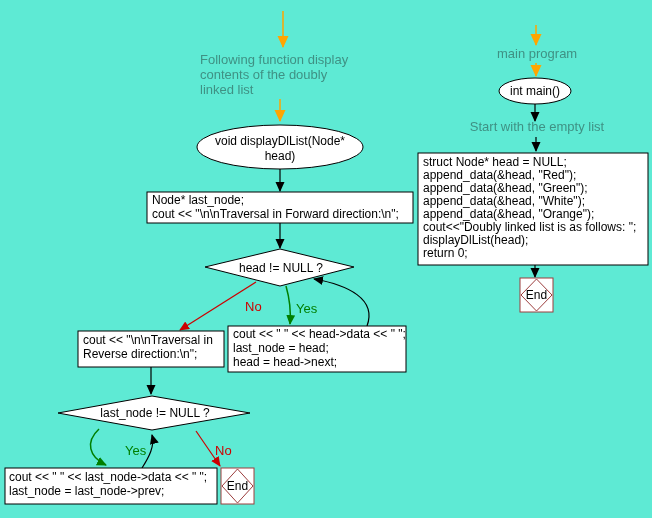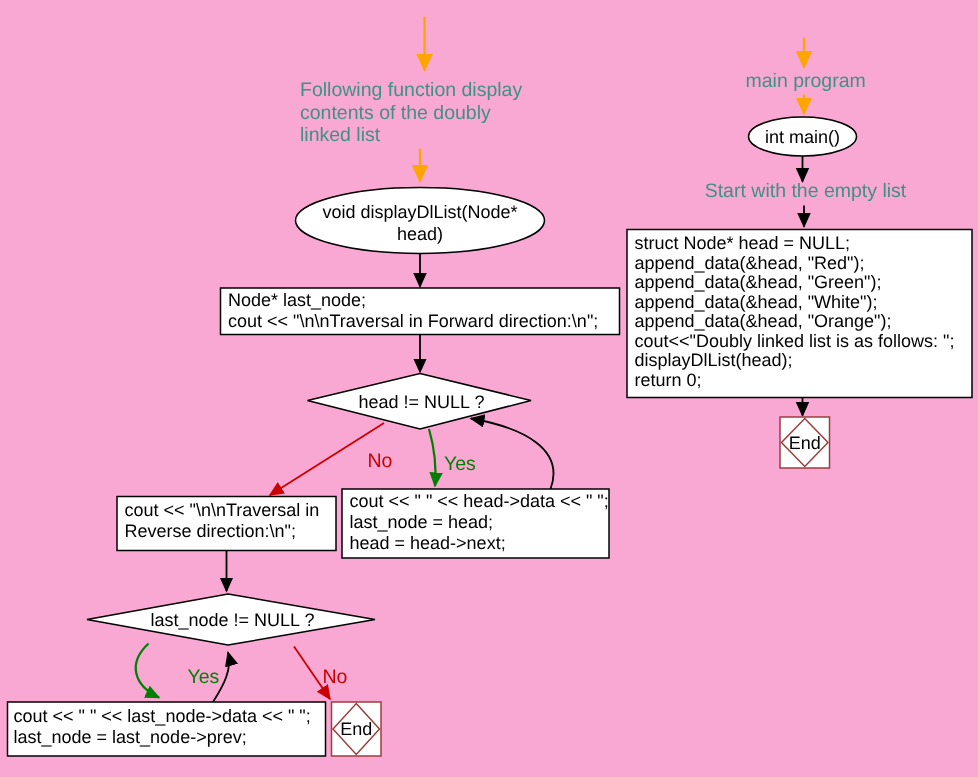--- a/index.html
+++ b/index.html
@@ -1,17 +1,17 @@
 <!DOCTYPE html>
 <html><head>
 <meta charset="utf-8">
 <style>
   html,body { margin:0; padding:0; background:#ffffff; }
   .stage {
-    position:relative; width:652px; height:518px; background:#f9a8d4;
+    position:relative; width:652px; height:518px; background:#5eead4;
     font-family:"Liberation Sans", sans-serif;
   }
   svg text {
     font-family:"Liberation Sans", sans-serif;
     font-size:12px; fill:#000000;
   }
   svg .annot  { fill:#3F9184; font-size:13px; }
   svg .lblno  { fill:#CC0000; font-size:13px; }
   svg .lblyes { fill:#007F00; font-size:13px; }
   svg .shape  { fill:#ffffff; stroke:#000000; stroke-width:1; }

